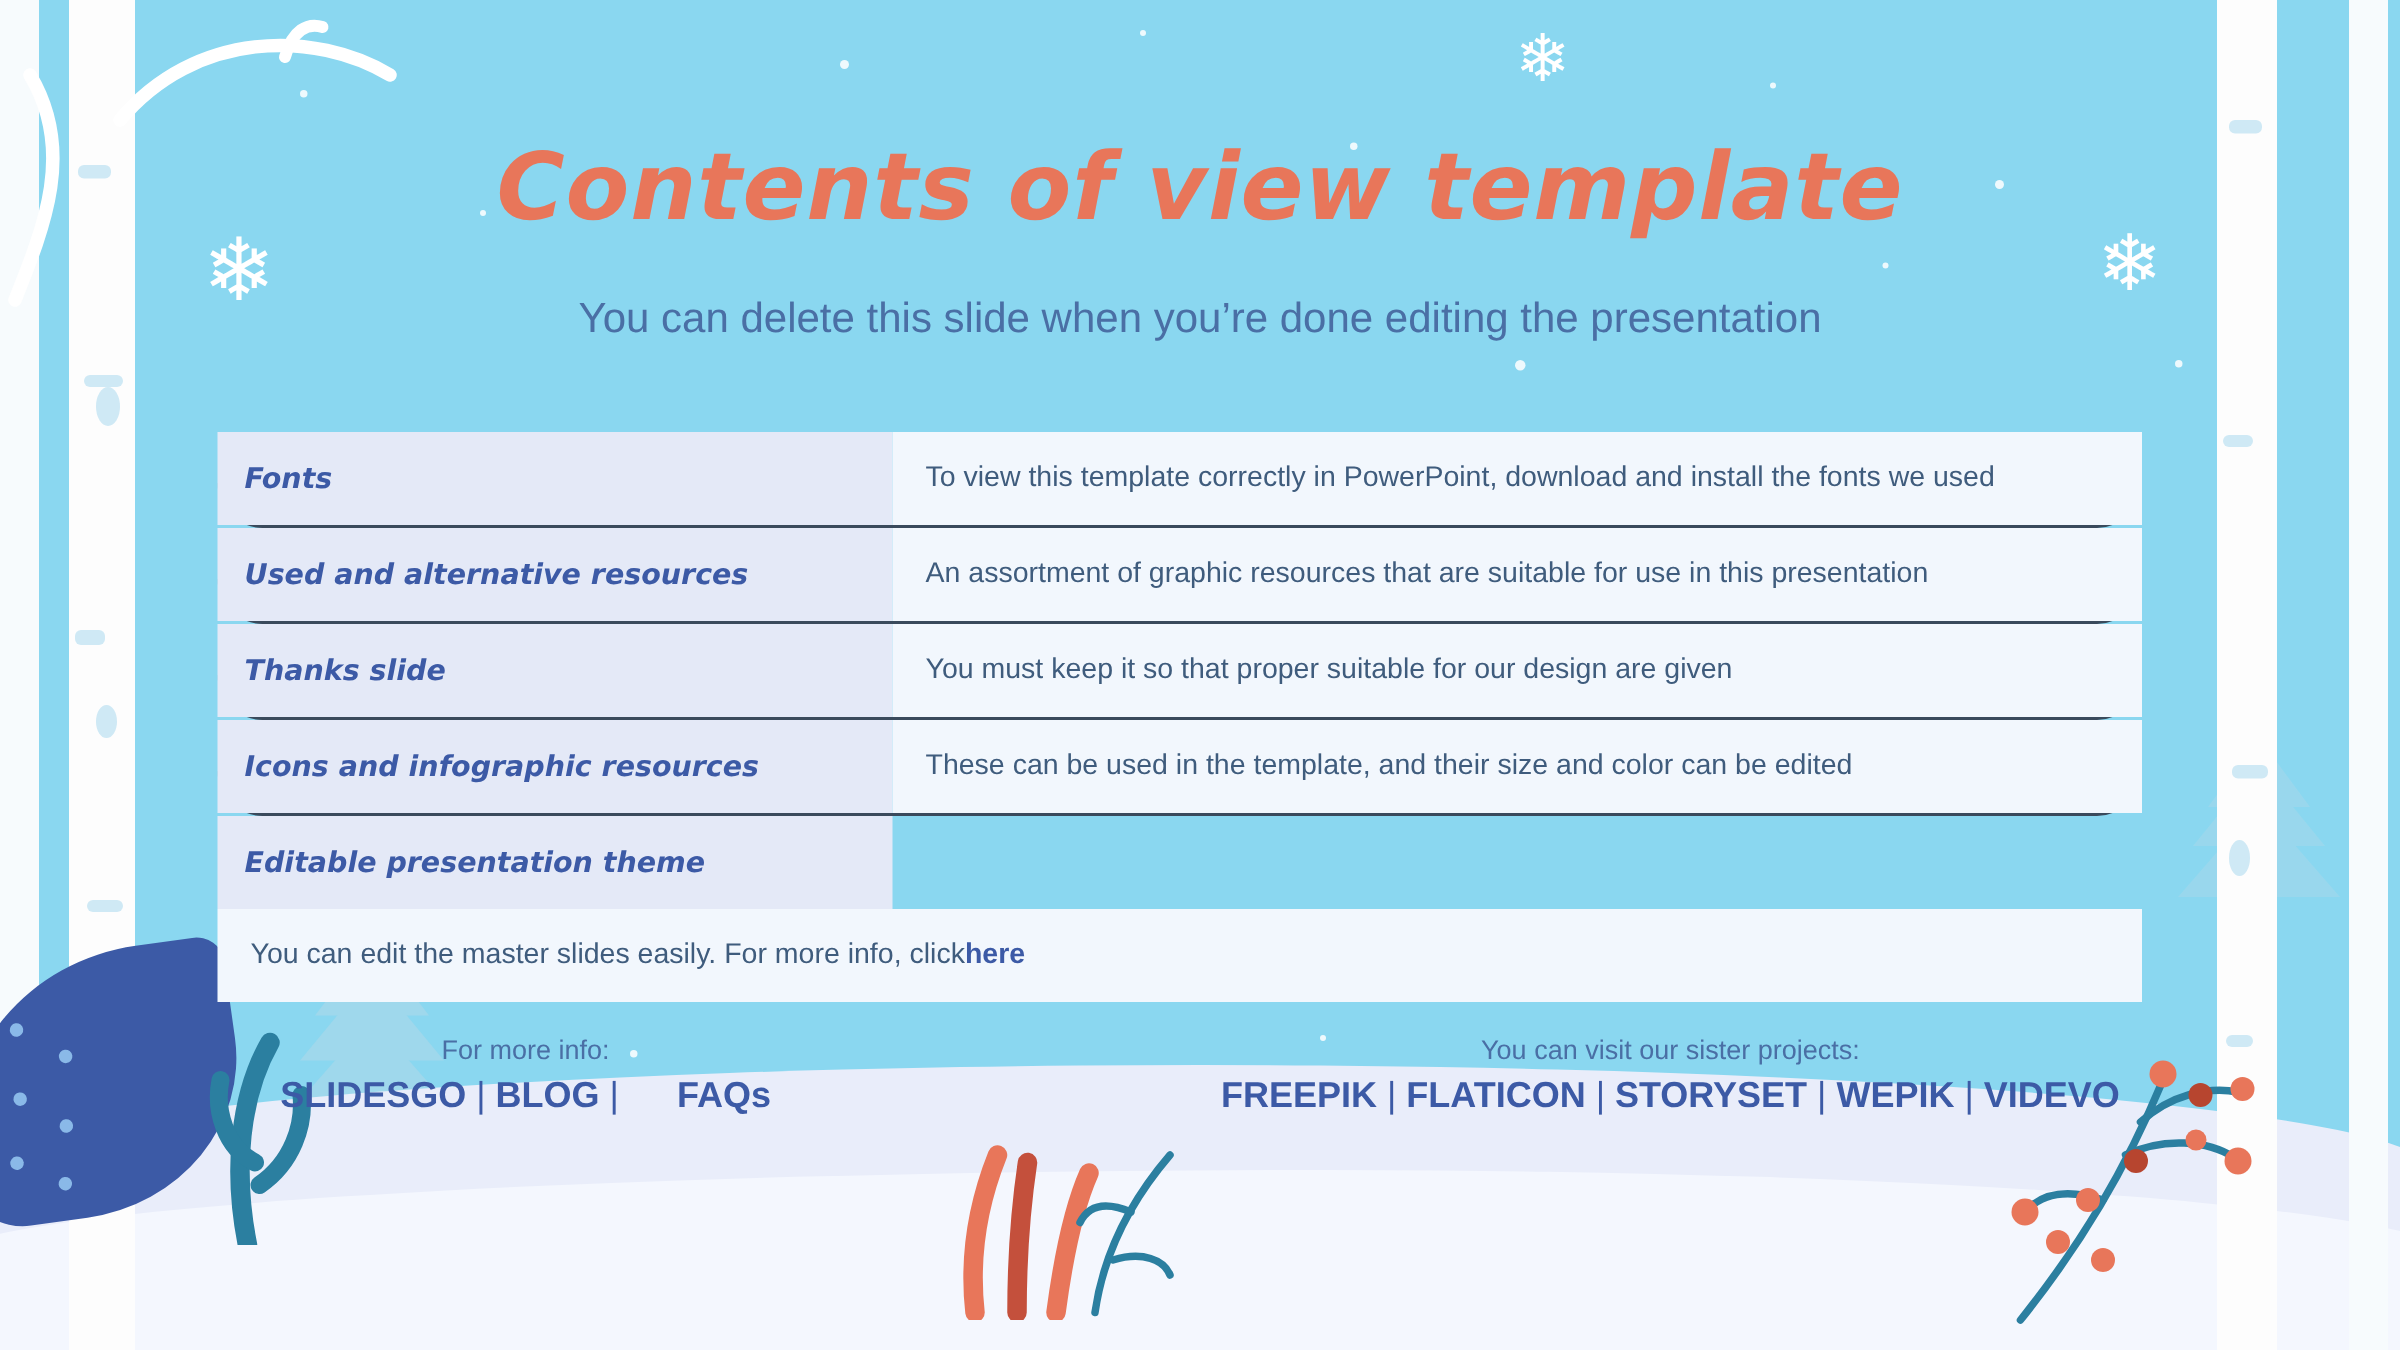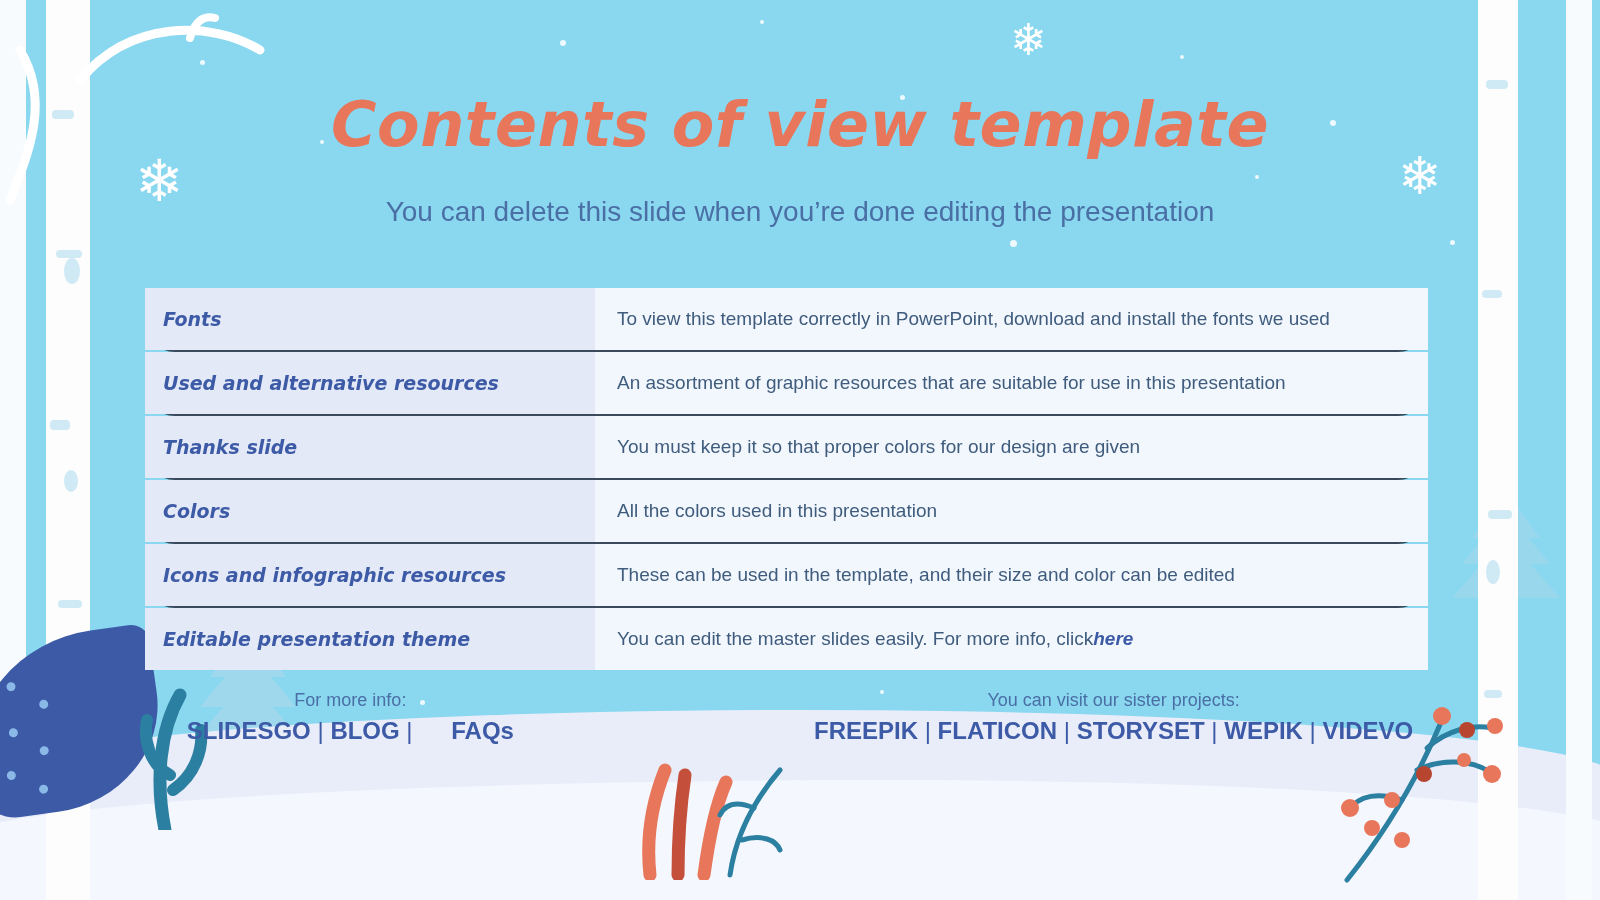--- a/index.html
+++ b/index.html
@@ -108,21 +108,21 @@
     position: absolute;
     top: 288px; left: 145px;
     width: 1283px;
   }
   .row {
     display: flex;
     align-items: stretch;
     border-bottom: 2px solid #3a4a5c;
     border-radius: 30px;
   }
-  .row:last-child { border-bottom: none; }
+  .row:last-child { border-bottom: none; flex-direction: column; }
   .cell-left {
     width: 450px;
     background: #e4e9f7;
     padding: 16px 18px;
     display: flex; align-items: center;
     font-family: "DejaVu Sans", sans-serif;
     font-weight: bold;
     font-style: italic;
     font-size: 19px;
     color: #3c5aa6;
@@ -130,21 +130,21 @@
   }
   .cell-right {
     flex: 1;
     background: #f2f7fd;
     padding: 16px 22px;
     display: flex; align-items: center;
     font-size: 19px;
     color: #3f5c7d;
     min-height: 62px;
   }
-  .cell-right a { color: #3c5aa6; font-weight: bold; text-decoration: none; font-style: italic; }
+  .cell-right a { color: #3c5aa6; font-weight: bold; text-decoration: none; }
 
   .footer {
     position: absolute;
     top: 690px; left: 0; right: 0;
     display: flex;
     justify-content: center;
     gap: 300px;
     text-align: center;
   }
   .foot-label { font-size: 18px; color: #4a6fa5; margin-bottom: 6px; }
@@ -270,25 +270,21 @@
     <div class="row">
       <div class="cell-left">Fonts</div>
       <div class="cell-right">To view this template correctly in PowerPoint, download and install the fonts we used</div>
     </div>
     <div class="row">
       <div class="cell-left">Used and alternative resources</div>
       <div class="cell-right">An assortment of graphic resources that are suitable for use in this presentation</div>
     </div>
     <div class="row">
       <div class="cell-left">Thanks slide</div>
-      <div class="cell-right">You must keep it so that proper colors for our design are given</div>
-    </div>
-    <div class="row">
-      <div class="cell-left">Colors</div>
-      <div class="cell-right">All the colors used in this presentation</div>
+      <div class="cell-right">You must keep it so that proper suitable for our design are given</div>
     </div>
     <div class="row">
       <div class="cell-left">Icons and infographic resources</div>
       <div class="cell-right">These can be used in the template, and their size and color can be edited</div>
     </div>
     <div class="row">
       <div class="cell-left">Editable presentation theme</div>
       <div class="cell-right">
         <span>You can edit the master slides easily. For more info, click </span>
           <a href="#">here</a>

